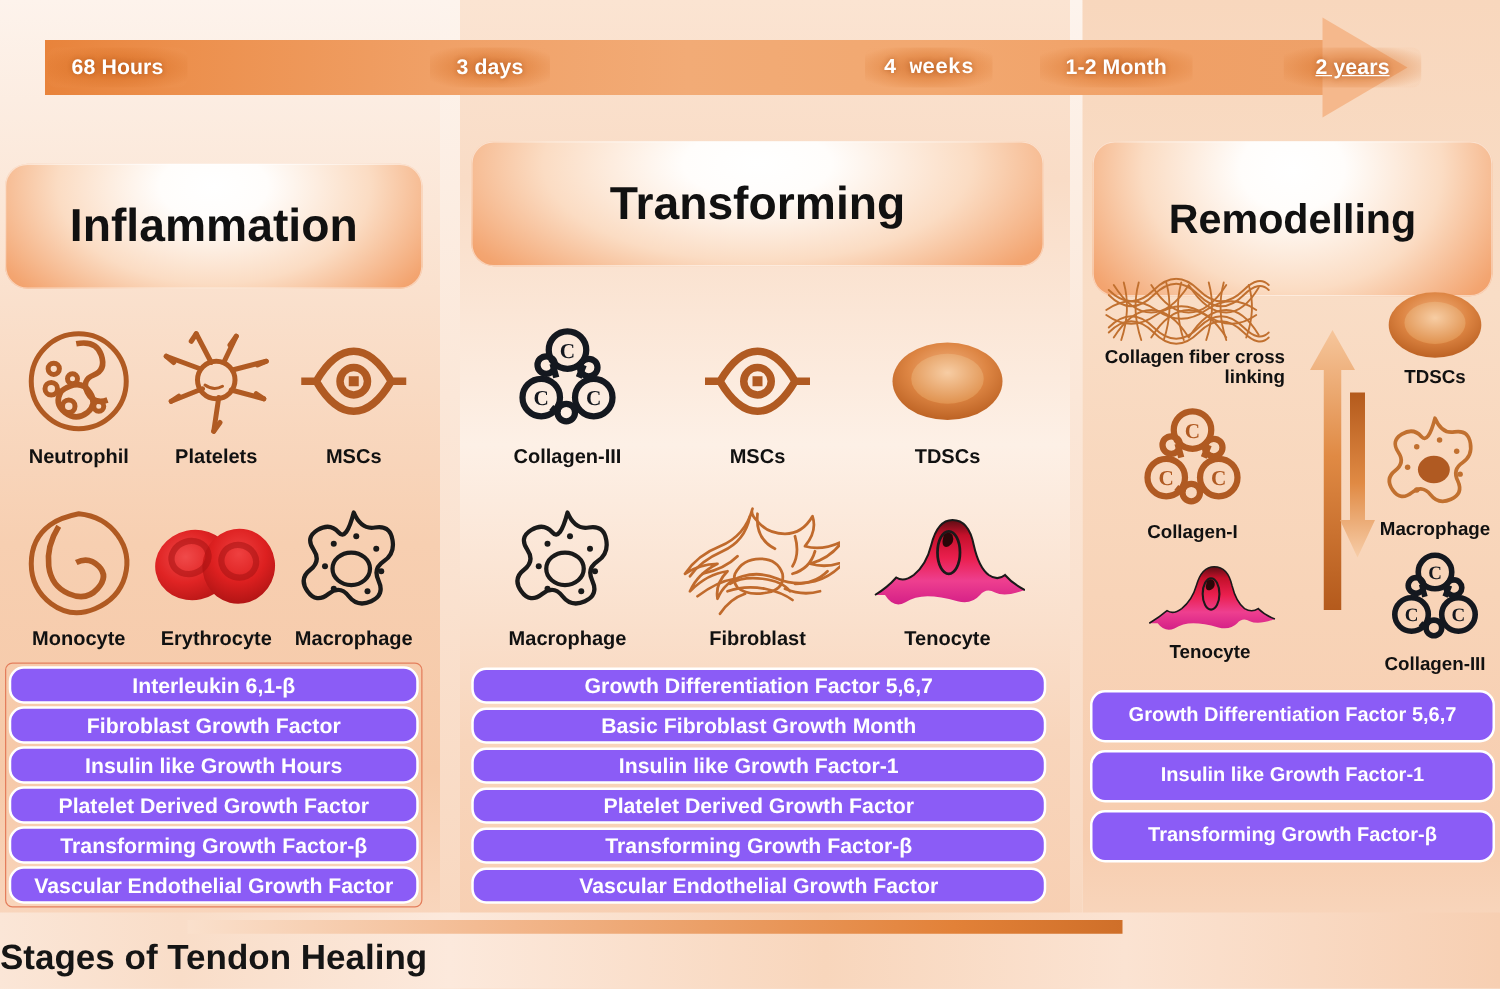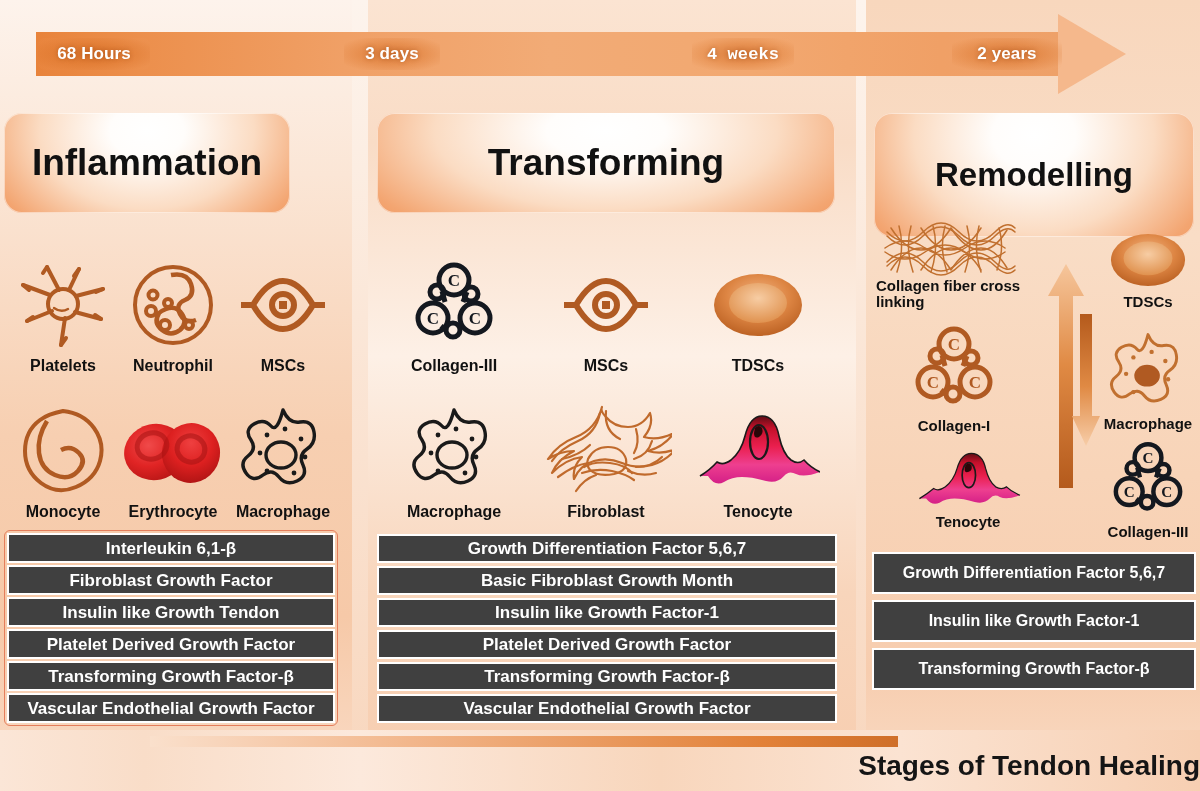--- a/index.html
+++ b/index.html
@@ -83,21 +83,21 @@
   .phase-header {
     position: absolute;
     border-radius: 18px;
     display: flex; align-items: center; justify-content: center;
     color: #111111;
     font-weight: bold;
     background: radial-gradient(ellipse 72% 150% at 50% 18%,
         #ffffff 0%, #fffdfb 18%, #fbdcc3 52%, #f3a571 82%, #ef9157 100%);
     box-shadow: inset 0 0 0 1px rgba(255,255,255,.5);
   }
-  .ph-inflammation { left: 4px;   top: 113px; width: 286px; height: 100px; font-size: 37px; text-align: center; }
+  .ph-inflammation { left: 4px;   top: 131px; width: 334px; height: 100px; font-size: 37px; text-align: center; }
   .ph-proliferation{ left: 377px; top: 113px; width: 458px; height: 100px; font-size: 37px; }
   .ph-remodelling  { left: 874px; top: 113px; width: 320px; height: 124px; font-size: 33px; }
 
   
   .cellgrid {
     position: absolute;
     display: grid;
     grid-template-columns: repeat(3, 1fr);
   }
   .cg-inflammation { left: 8px;  top: 228px; width: 330px; height: 292px;
@@ -112,29 +112,29 @@
   .cell .art { height: 96px; display:flex; align-items:center; justify-content:center; }
   .cell .lbl {
     font-size: 16px; font-weight: bold; color: #111111;
     text-align: center; line-height: 1.08;
   }
 
   
   .rm-cell { position: absolute; display: flex; flex-direction: column;
              align-items: center; gap: 2px; }
   .rm-cell .art { display:flex; align-items:center; justify-content:center; }
-  .rm-cell .lbl { font-size: 15px; font-weight: bold; color:#111; text-align:left;
+  .rm-cell .lbl { font-size: 15px; font-weight: bold; color:#111; text-align:right;
                   line-height:1.07; }
 
   
   .gf-list { position: absolute; display: flex; flex-direction: column; }
   .gf-item {
-    background: #404040;
+    background: #8b5cf6;
     border: 2px solid #ffffff;
-    border-radius: 0;
+    border-radius: 12px;
     color: #ffffff;
     font-weight: bold;
     display: flex; align-items: center; justify-content: center;
     text-align: center;
     line-height: 1;
   }
   .gfl-inflammation {
     left: 4px; top: 530px; width: 334px;
     gap: 2px; padding: 2px;
     border: 1px solid #e47e5c; border-radius: 6px;
@@ -157,21 +157,21 @@
   
   .bottom-arrow {
     position: absolute;
     left: 150px; top: 736px;
     width: 748px; height: 11px;
     background: linear-gradient(90deg, #fae0cc 0%, #f2b68b 35%, #e28138 82%, #cf6f29 100%);
   }
   .bottom-caption {
     position: absolute;
     left: 0; top: 750px; width: 1200px;
-    text-align: right;
+    text-align: left;
     font-size: 28px; font-weight: bold; color: #151515;
   }
   .bottom-band {
     position: absolute;
     left: 0; top: 730px; width: 1200px; height: 61px;
     background: linear-gradient(90deg,
       #fbe6d7 0%, #f9ddc8 12%, #fce9dc 30%, #f8d6bc 55%, #fbe3d2 75%, #f7cfb2 100%);
   }
 </style>
 </head>
@@ -184,59 +184,60 @@
   <div class="panel panel-proliferation"></div>
   <div class="panel-gap gap-2"></div>
   <div class="panel panel-remodelling"></div>
 
   <div class="timeline">
     <div class="timeline-bar"></div>
     <div class="timeline-head"></div>
     <div class="tl-chip" style="left:2px;width:112px;">68 Hours</div>
     <div class="tl-chip" style="left:308px;width:96px;">3 days</div>
     <div class="tl-chip" style="left:656px;width:102px;font-family:Liberation Mono, monospace;">4 weeks</div>
-    <div class="tl-chip" style="left:916px;width:110px;">2 years</div>
+    <div class="tl-chip" style="left:796px;width:122px;">1-2 Month</div>
+    <div class="tl-chip" style="left:991px;width:110px;text-decoration:underline;">2 years</div>
   </div>
 
   <div class="phase-header ph-inflammation">Inflammation</div>
   <div class="phase-header ph-proliferation">Transforming</div>
   <div class="phase-header ph-remodelling">Remodelling</div>
 
   <div class="cellgrid cg-inflammation">
-
-    <div class="cell">
-      <div class="art">
-        <svg width="92" height="92" viewBox="0 0 92 92">
-          <g fill="none" stroke="#b05a22" stroke-width="4" stroke-linecap="round" stroke-linejoin="round">
-            <circle cx="46" cy="45" r="15"></circle>
-            <path d="M42 31 L30 8 M33 36 L6 26 M35 52 L10 62 M48 59 L44 86 M58 53 L84 60 M59 37 L86 30 M52 31 L62 10"></path>
-            <path d="M30 8 L26 14 M6 26 L12 31 M10 62 L16 58 M44 86 L49 79 M84 60 L78 56 M86 30 L79 33 M62 10 L57 17"></path>
-            <path d="M37 49 q7 5 14 1" stroke-width="2.4"></path>
-          </g>
-        </svg>
-      </div>
-      <div class="lbl">Platelets</div>
-    </div>
 
     <div class="cell">
       <div class="art">
         <svg width="92" height="92" viewBox="0 0 92 92">
           <g fill="none" stroke="#b05a22" stroke-width="4">
             <circle cx="46" cy="46" r="38"></circle>
             <path d="M44 16 q16 -3 20 9 q4 12 -6 16 q-10 4 -5 14 q5 10 16 6" stroke-width="4.5"></path>
             <path d="M32 54 q-6 10 3 17 q9 7 18 0 q8 -7 2 -16 q-6 -9 -16 -5 q-5 2 -7 4z" stroke-width="4.5"></path>
             <circle cx="26" cy="36" r="4.5"></circle>
             <circle cx="24" cy="52" r="5"></circle>
             <circle cx="41" cy="44" r="4"></circle>
             <circle cx="38" cy="66" r="5"></circle>
             <circle cx="62" cy="66" r="4"></circle>
           </g>
         </svg>
       </div>
       <div class="lbl">Neutrophil</div>
+    </div>
+
+    <div class="cell">
+      <div class="art">
+        <svg width="92" height="92" viewBox="0 0 92 92">
+          <g fill="none" stroke="#b05a22" stroke-width="4" stroke-linecap="round" stroke-linejoin="round">
+            <circle cx="46" cy="45" r="15"></circle>
+            <path d="M42 31 L30 8 M33 36 L6 26 M35 52 L10 62 M48 59 L44 86 M58 53 L84 60 M59 37 L86 30 M52 31 L62 10"></path>
+            <path d="M30 8 L26 14 M6 26 L12 31 M10 62 L16 58 M44 86 L49 79 M84 60 L78 56 M86 30 L79 33 M62 10 L57 17"></path>
+            <path d="M37 49 q7 5 14 1" stroke-width="2.4"></path>
+          </g>
+        </svg>
+      </div>
+      <div class="lbl">Platelets</div>
     </div>
 
     <div class="cell">
       <div class="art">
         <svg width="96" height="70" viewBox="0 0 96 70">
           <g fill="none" stroke="#b05a22" stroke-width="6" stroke-linecap="round">
             <path d="M6 35 L18 35 q14 -24 30 -24 q16 0 30 24 L90 35 L78 35 q-14 24 -30 24 q-16 0 -30 -24z"></path>
             <circle cx="48" cy="35" r="11"></circle>
           </g>
           <rect x="44" y="31" width="8" height="8" fill="#b05a22"></rect>
@@ -566,21 +567,21 @@
           <stop offset="100%" stop-color="#f7cda8"></stop>
         </linearGradient>
       </defs>
       <path d="M16 134 L30 104 L22 104 L22 2 L10 2 L10 104 L2 104 Z" fill="url(#dng)"></path>
     </svg>
   </div>
 
   <div class="gf-list gfl-inflammation">
     <div class="gf-item">Interleukin 6,1-β</div>
     <div class="gf-item">Fibroblast Growth Factor</div>
-    <div class="gf-item">Insulin like Growth Tendon</div>
+    <div class="gf-item">Insulin like Growth Hours</div>
     <div class="gf-item">Platelet Derived Growth Factor</div>
     <div class="gf-item">Transforming Growth Factor-β</div>
     <div class="gf-item">Vascular Endothelial Growth Factor</div>
   </div>
 
   <div class="gf-list gfl-proliferation">
     <div class="gf-item">Growth Differentiation Factor 5,6,7</div>
     <div class="gf-item">Basic Fibroblast Growth Month</div>
     <div class="gf-item">Insulin like Growth Factor-1</div>
     <div class="gf-item">Platelet Derived Growth Factor</div>

